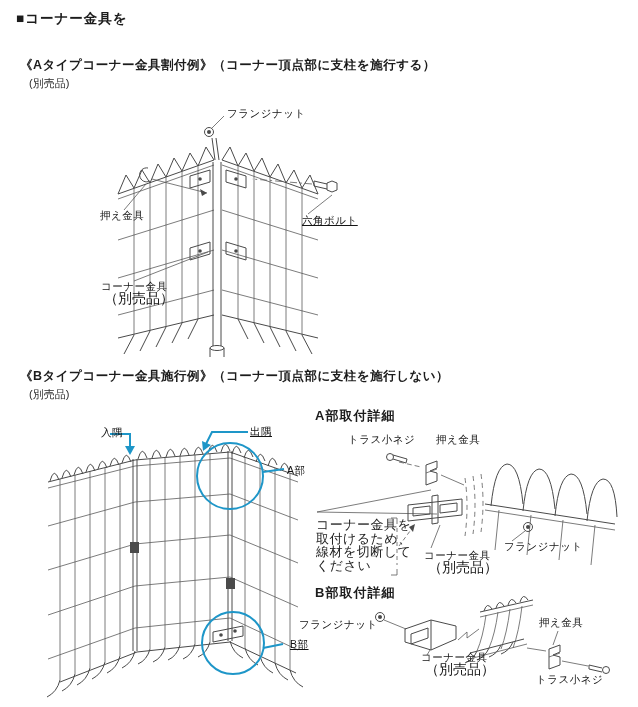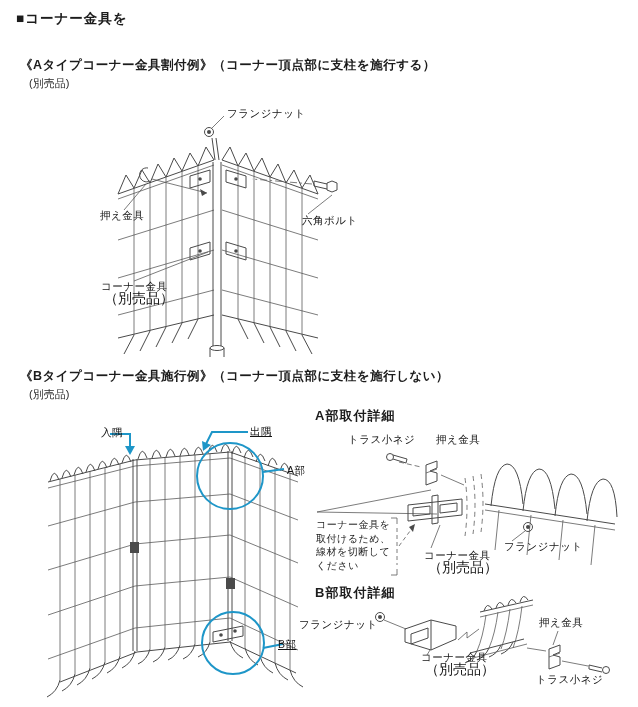--- a/index.html
+++ b/index.html
@@ -7,21 +7,21 @@
     position:relative;width:638px;height:707px;background:#ffffff;overflow:hidden;
     font-family:"Liberation Sans","DejaVu Sans",sans-serif;color:#1c1c1c;
   }
   .abs{position:absolute;}
   .title{font-size:13.5px;font-weight:bold;letter-spacing:1px;}
   .sec-hd{font-size:12.5px;font-weight:bold;letter-spacing:0.5px;white-space:nowrap;}
   .subnote{font-size:11px;color:#2a2a2a;margin-left:6px;}
   .detail-hd{font-size:13px;font-weight:bold;letter-spacing:1px;}
   .lbl{position:absolute;font-size:10.5px;color:#141414;white-space:nowrap;letter-spacing:0.5px;line-height:12px;z-index:3;}
   .lbl-sub{font-size:14px;letter-spacing:0;}
-  .note{position:absolute;font-size:10px;line-height:13.5px;letter-spacing:0.5px;z-index:3;}
+  .note{position:absolute;font-size:13px;line-height:13.5px;letter-spacing:0.5px;z-index:3;}
   svg{position:absolute;z-index:1;}
   svg .ln{stroke:#4a4a4a;stroke-width:1;fill:none;}
   svg .thin{stroke:#5a5a5a;stroke-width:0.8;fill:none;}
   svg .fill{fill:#4a4a4a;stroke:none;}
   svg .blue{stroke:#1e96c8;stroke-width:2;fill:none;}
   svg .bluefill{fill:#1e96c8;stroke:none;}
 </style>
 </head>
 <body>
 
@@ -124,21 +124,21 @@
       <g class="thin">
         <line x1="134" y1="16" x2="122" y2="28"></line>
         <line x1="34" y1="110" x2="56" y2="84"></line>
         <line x1="242" y1="95" x2="218" y2="114"></line>
         <line x1="44" y1="181" x2="118" y2="152"></line>
       </g>
     </g>
   </svg>
   <div class="lbl" style="left:227px;top:107px;">フランジナット</div>
   <div class="lbl" style="left:100px;top:209px;">押え金具</div>
-  <div class="lbl" style="left:302px;top:214px;">六角ボルト</div>
+  <div class="lbl" style="left:302px;top:214px;text-decoration:underline;">六角ボルト</div>
   <div class="lbl" style="left:101px;top:280px;">コーナー金具</div>
   <div class="lbl lbl-sub" style="left:104px;top:292px;">（別売品）</div>
 
   <div class="abs sec-hd" style="left:20px;top:368px;">《Bタイプコーナー金具施行例》（コーナー頂点部に支柱を施行しない）</div>
   <div class="abs subnote" style="left:23px;top:387px;">(別売品)</div>
 
   <svg style="left:40px;top:420px;" width="275" height="287" viewBox="0 0 275 287">
     <g>
 
       <polyline class="ln" points="8,62 95,40 190,32 258,56"></polyline>
@@ -246,21 +246,21 @@
     <g>
       <polyline class="blue" points="208,12 172,12 166,24"></polyline>
       <polygon class="bluefill" points="163,31 162,21 171,25"></polygon>
     </g>
     <line class="blue" x1="223" y1="52" x2="244" y2="49"></line>
     <line class="blue" x1="223" y1="228" x2="243" y2="224"></line>
   </svg>
   <div class="lbl" style="left:78px;top:426px;margin-left:23px;">入隅</div>
   <div class="lbl" style="left:250px;top:425px;text-decoration:underline;">出隅</div>
   <div class="lbl" style="left:287px;top:464px;">A部</div>
-  <div class="lbl" style="left:278px;top:638px;text-decoration:underline;">B部</div>
+  <div class="lbl" style="left:290px;top:638px;text-decoration:underline;">B部</div>
 
   <div class="abs detail-hd" style="left:315px;top:407px;">A部取付詳細</div>
   <svg style="left:313px;top:428px;" width="325" height="160" viewBox="0 0 325 160">
 
     <g>
       <circle class="ln" cx="77" cy="29" r="3.5"></circle>
       <line class="ln" x1="80" y1="27" x2="94" y2="31"></line>
         <line class="ln" x1="80" y1="31" x2="93" y2="35"></line>
       <line class="ln" x1="94" y1="31" x2="93" y2="35"></line>
       <line class="thin" x1="86" y1="34" x2="108" y2="39" stroke-dasharray="5 3"></line>

